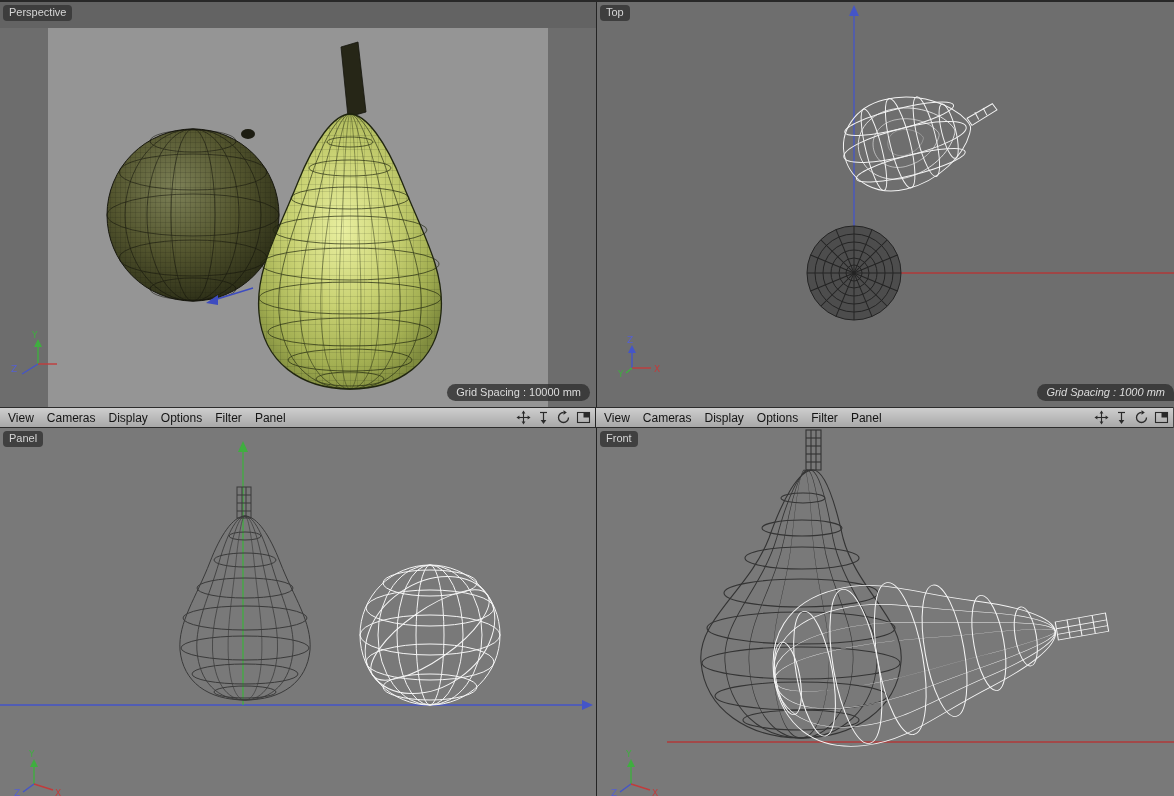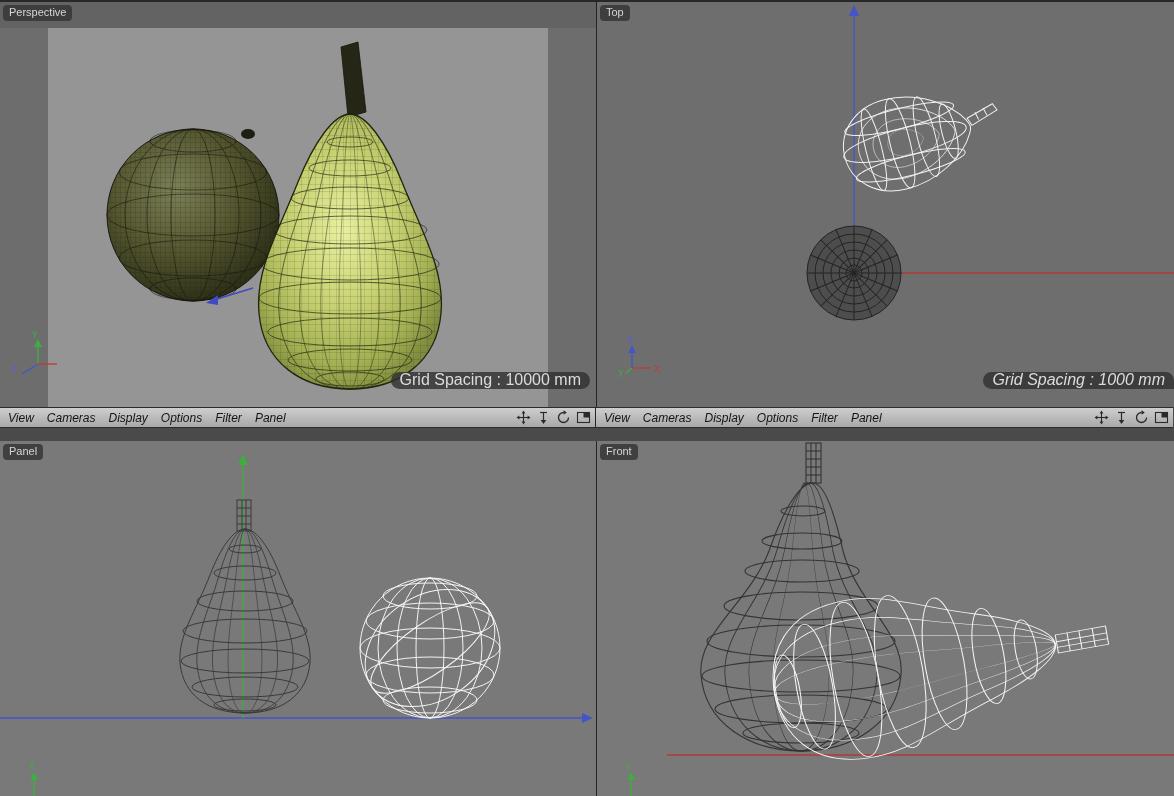--- a/index.html
+++ b/index.html
@@ -8,24 +8,24 @@
   .topstrip{height:2px;background:#282828;}
   .row{display:flex;}
   .row-top{height:405px;}
   .row-bottom{height:368px;}
   .vp{position:relative;overflow:hidden;}
   .vp-left{width:596px;border-right:1px solid #242424;}
   .vp-right{width:577px;}
   .vp svg.canvas{display:block;}
   .vp-label{position:absolute;top:3px;left:3px;background:rgba(56,56,56,0.88);color:#d6d6d6;
     font-size:11px;line-height:13px;padding:1px 6px 2px;border-radius:4px;white-space:nowrap;}
-  .grid-badge{position:absolute;bottom:18px;right:6px;background:rgba(48,48,48,0.8);color:#dcdcdc;
-    font-size:16px;line-height:12px;padding:2px 9px 3px;border-radius:9px;white-space:nowrap;}
+  .grid-badge{position:absolute;bottom:6px;right:6px;background:rgba(48,48,48,0.8);color:#dcdcdc;
+    font-size:11px;line-height:12px;padding:2px 9px 3px;border-radius:9px;white-space:nowrap;}
   .grid-badge.flush{right:0;border-top-right-radius:9px;border-bottom-right-radius:0;font-style:italic;}
-  .menurow{display:flex;height:34px;font-style:italic;}
+  .menurow{display:flex;height:21px;}
   .menubar{display:flex;align-items:center;background:linear-gradient(#cecece,#a8a8a8);
     border-top:1px solid #2c2c2c;border-bottom:1px solid #2c2c2c;box-sizing:border-box;height:21px;}
   .menubar-left{width:596px;border-right:1px solid #242424;}
   .menubar-right{width:577px;}
   .mi{font-size:12px;color:#141414;margin:0 6px 0 7px;cursor:default;}
   .mi:first-child{margin-left:8px;}
   .spacer{flex:1;}
   .mtool{width:17px;height:16px;margin-right:3px;display:flex;align-items:center;justify-content:center;cursor:default;}
   svg text{font-family:"DejaVu Sans", sans-serif;}
 </style>

